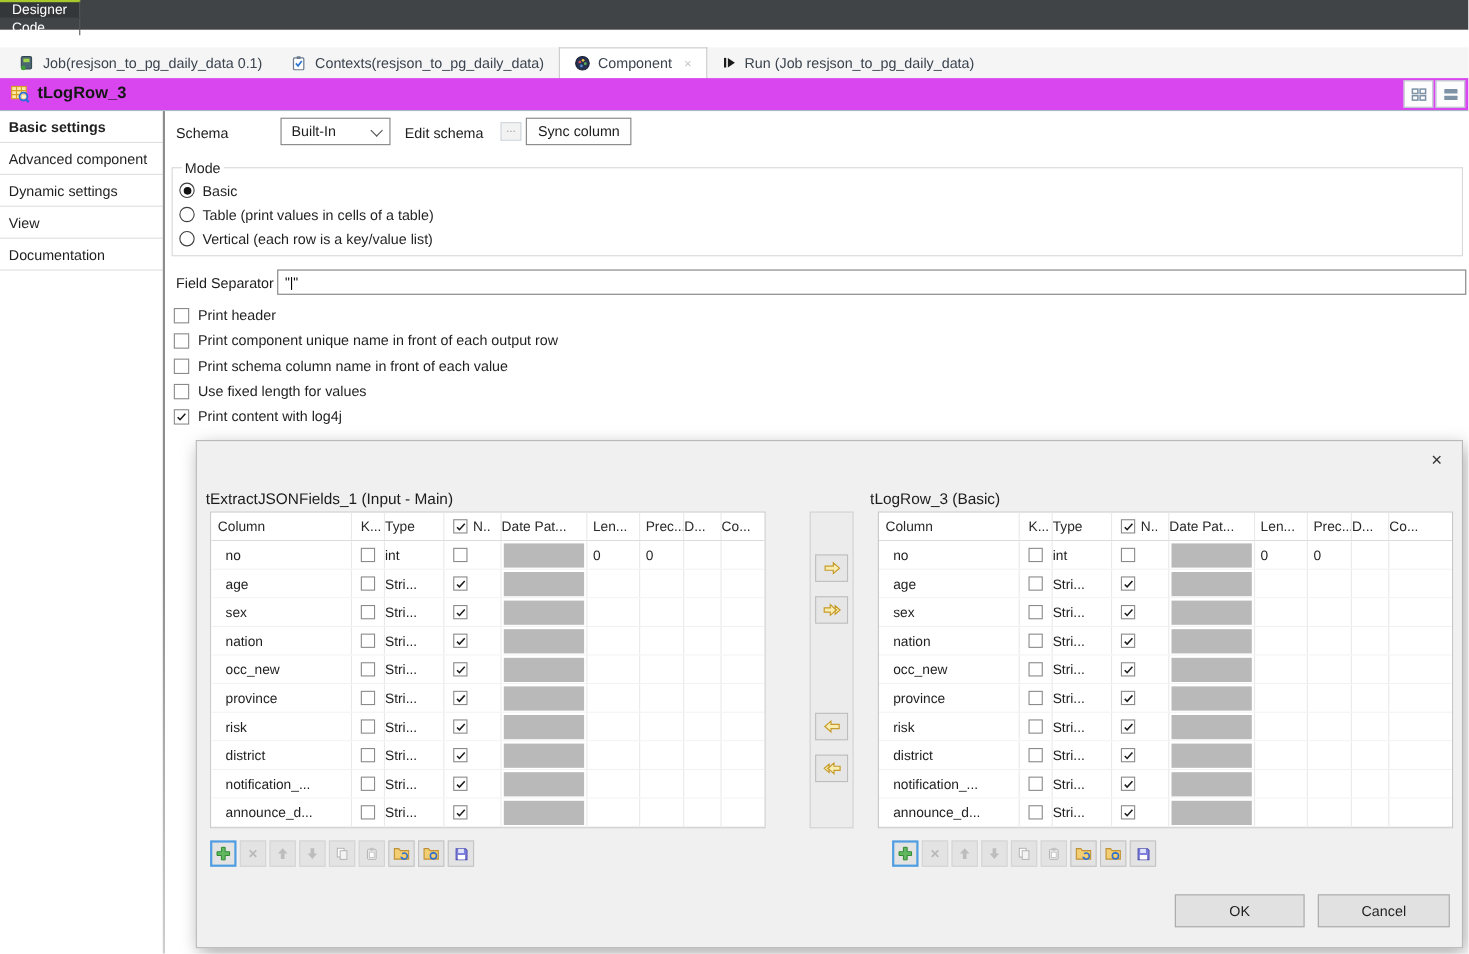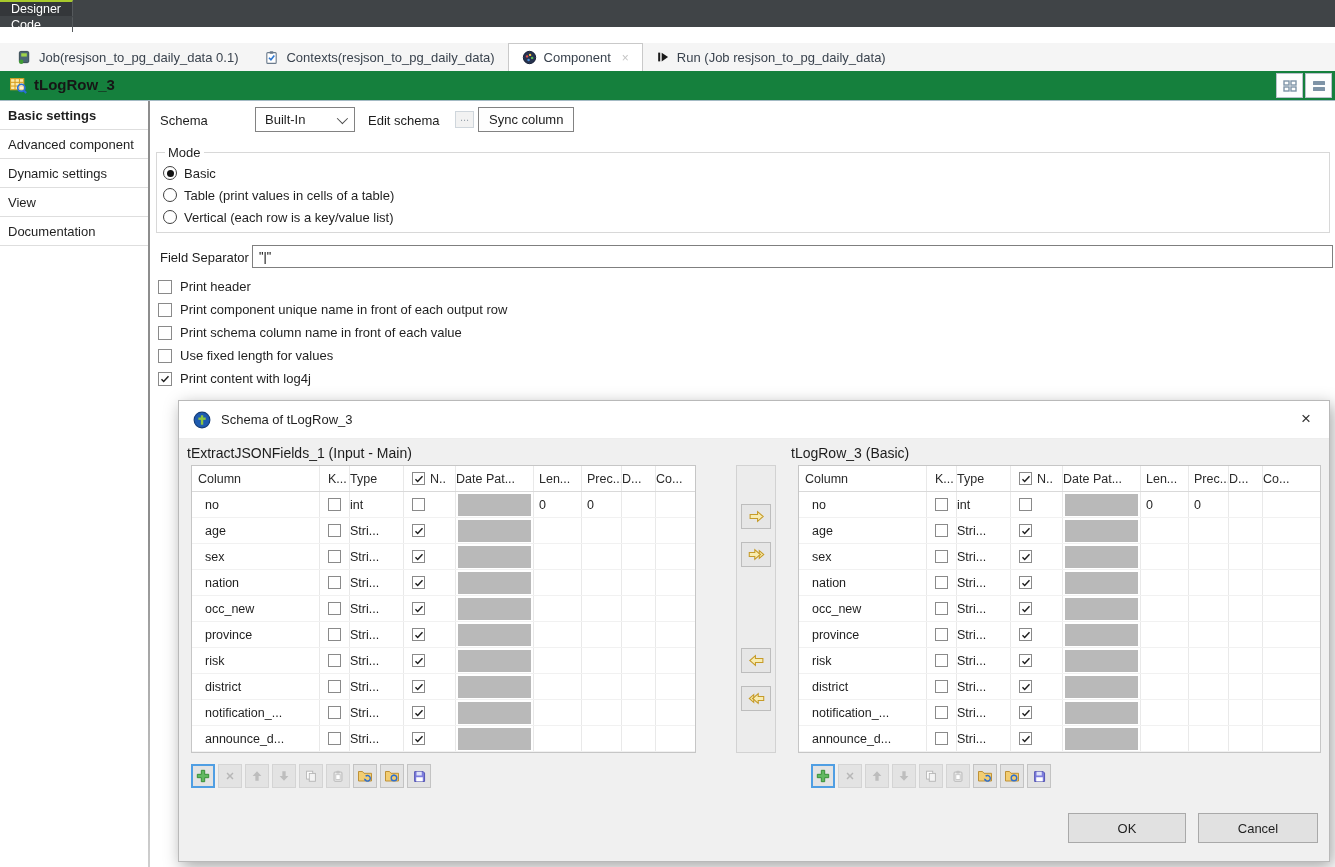--- a/index.html
+++ b/index.html
@@ -15,21 +15,21 @@
   .top-tab.active{background:#34373a;border-top:2px solid #a8c92c;}
 
   
   .tabrow{position:absolute;left:0;top:43px;width:1335px;height:28px;background:#f5f5f5;
           display:flex;align-items:stretch;padding-left:4px;}
   .etab{display:flex;align-items:center;gap:7px;padding:0 13px;font-size:13px;color:#3a434e;white-space:nowrap;}
   .etab.active{background:#fff;border:1px solid #c9c9c9;border-bottom:none;}
   .etab .tab-close{color:#c4c4c4;font-size:12px;margin-left:4px;}
 
   
-  .comp-header{position:absolute;left:0;top:71px;width:1335px;height:29px;background:#15803d;}
+  .comp-header{position:absolute;left:0;top:71px;width:1335px;height:29px;background:#d946ef;}
   .comp-title{position:absolute;left:34px;top:5px;font-size:15px;font-weight:bold;color:#161616;}
   .comp-icon{position:absolute;left:9px;top:5px;}
   .layout-btns{position:absolute;right:3px;top:2px;display:flex;gap:2px;}
   .layout-btn{width:25px;height:23px;background:#fdfdfd;border:1px solid #b9c2cb;display:flex;align-items:center;justify-content:center;}
   .hline{position:absolute;left:0;top:100px;width:1335px;height:1px;background:#a4bbc4;}
 
   
   .sidebar{position:absolute;left:0;top:101px;width:148px;}
   .side-item{height:28px;display:flex;align-items:center;padding-left:8px;font-size:13px;border-bottom:1px solid #dedede;}
   .side-item.active{font-weight:bold;}
@@ -246,30 +246,20 @@
           <svg viewBox="0 0 12 12" width="10" height="10">
             <path d="M1.8 6.4 L4.4 9 L10.2 2.6" stroke="#1c1c1c" stroke-width="1.7" fill="none"></path>
           </svg>
         </span>
         <span>Print content with log4j</span>
       </div>
     </div>
 </div>
 
 <div class="dlg">
-  <div class="dlg-title">
-    <span class="icn">
-        <svg width="18" height="18" viewBox="0 0 16 16">
-          <circle cx="8" cy="8" r="7" fill="#1e5bb0" stroke="#143c77"></circle>
-          <rect x="7" y="3.8" width="2.1" height="8.4" fill="#8dc63f"></rect>
-          <rect x="4.8" y="5.8" width="6.5" height="2.1" fill="#8dc63f"></rect>
-        </svg>
-      </span>
-    <span>Schema of tLogRow_3</span>
-  </div>
   <div class="dlg-close">×</div>
 
   <div class="tbl-label" style="left:8px;top:44px;">tExtractJSONFields_1 (Input - Main)</div>
   <div class="tbl-label" style="left:612px;top:44px;">tLogRow_3 (Basic)</div>
 
   <div class="stable" style="left:12px;width:505px;height:288px;">
       <div class="trow thead">
         <div class="tcell hcell c0" style="width: 128px; flex: 0 0 128px;">
           <span>Column</span>
         </div>

